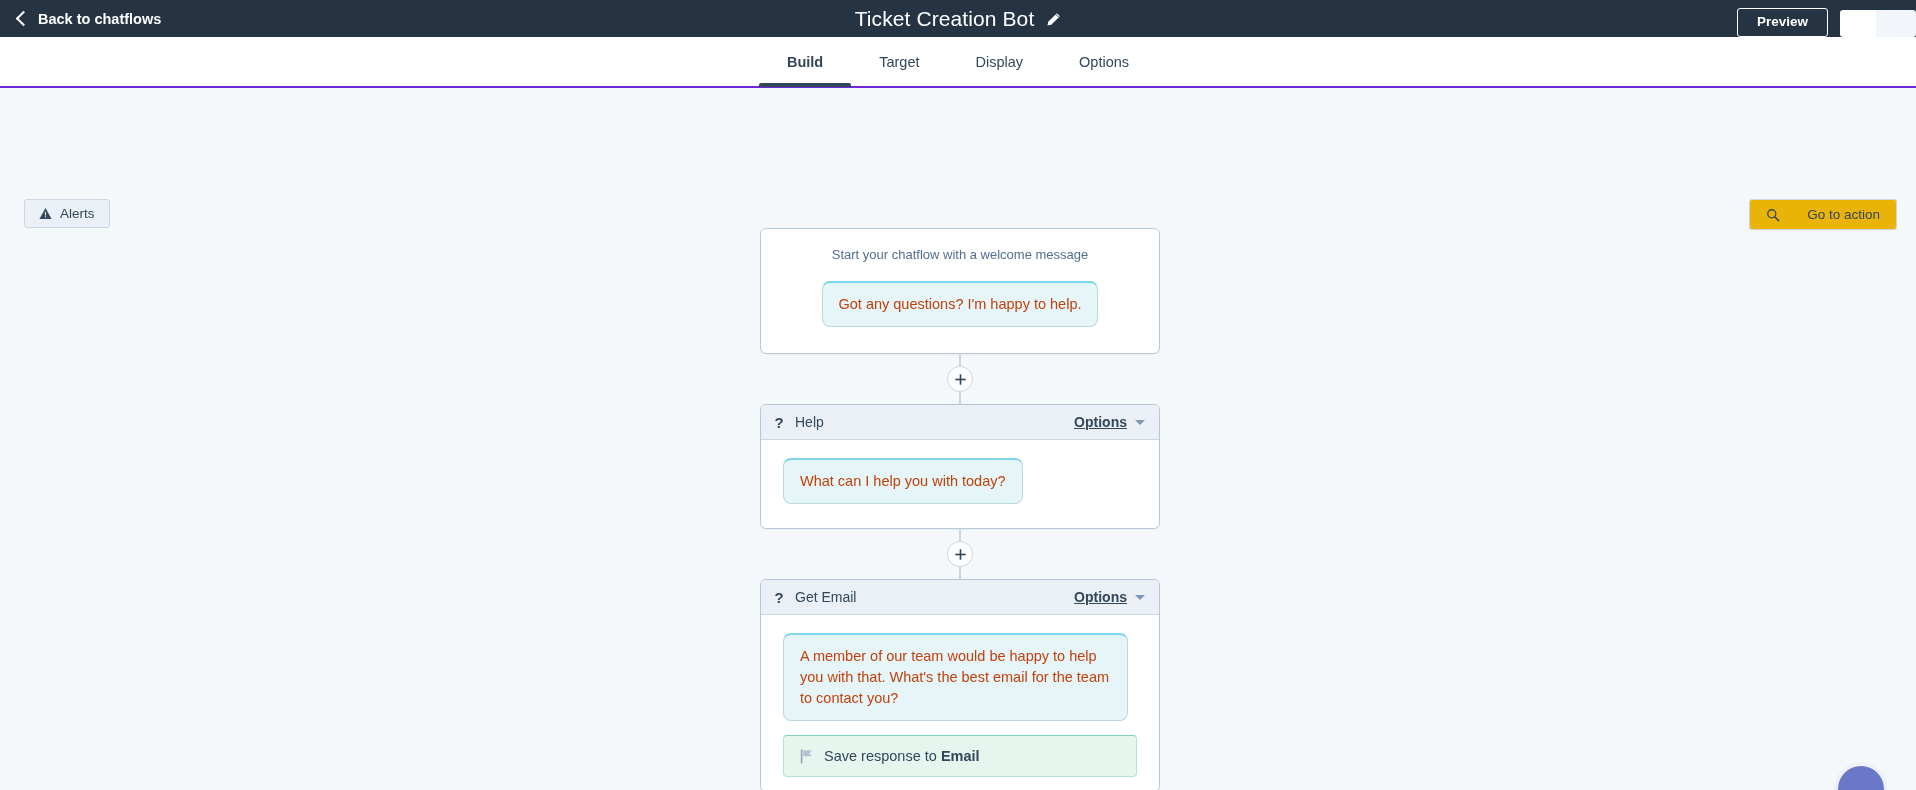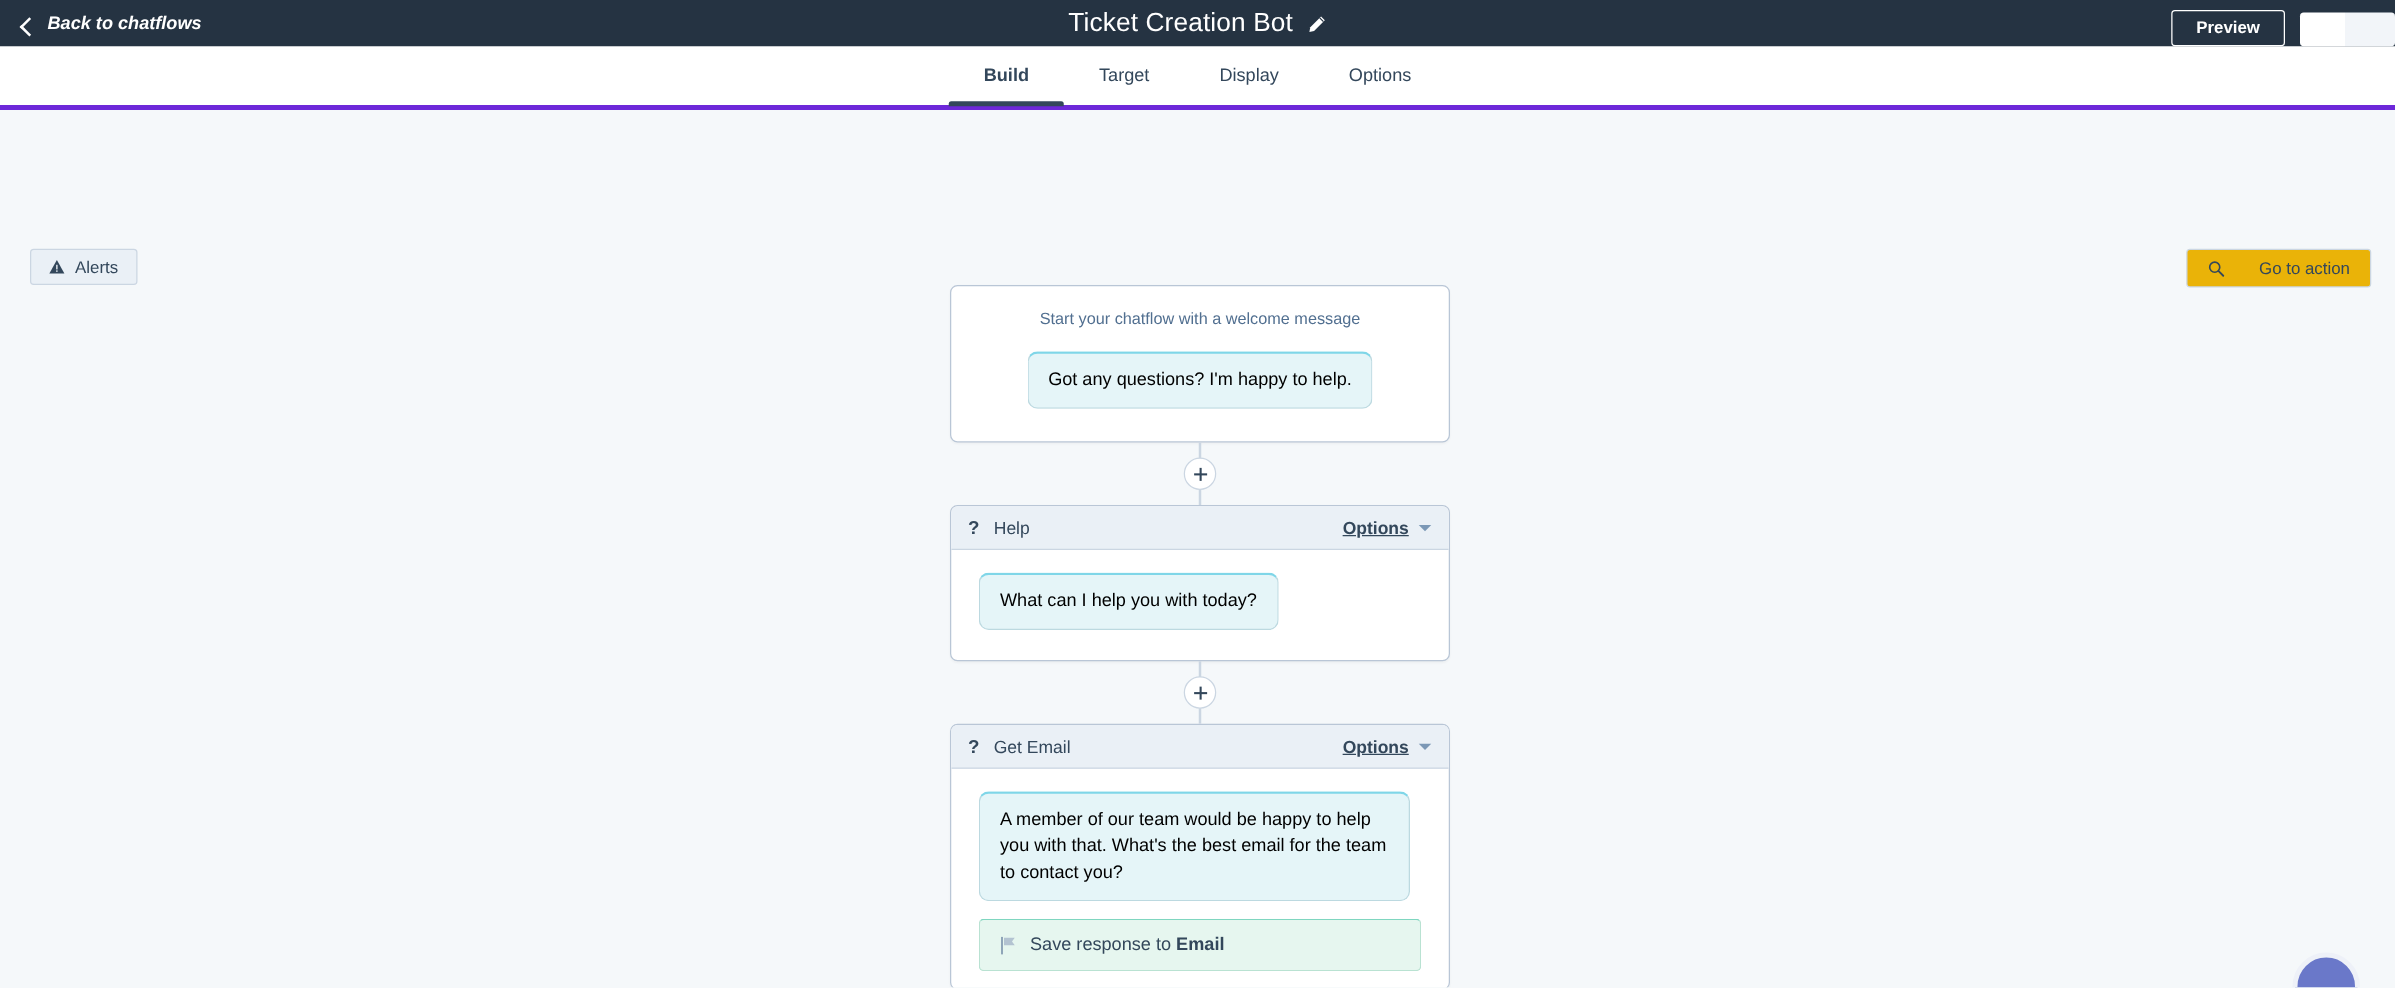--- a/index.html
+++ b/index.html
@@ -23,28 +23,27 @@
     position: relative;
     height: 37px;
     background: #253342;
     display: flex;
     align-items: center;
     padding: 0 0 0 18px;
   }
 
   .back-link {
     display: flex;
-    align-items: flex-end;
+    align-items: center;
     gap: 9px;
     color: #ffffff;
     font-size: 14.5px;
     font-weight: 700;
     cursor: pointer;
     white-space: nowrap;
-    font-style: italic;
   }
   .chevron-left-icon {
     display: block;
     width: 11px;
     height: 11px;
     border-left: 2.2px solid #ffffff;
     border-bottom: 2.2px solid #ffffff;
     transform: rotate(45deg);
     margin-top: -1px;
   }
@@ -110,21 +109,21 @@
   .corner-btn.second {
     background: #f2f5f9;
     border-radius: 0 3px 3px 0;
     width: 40px;
   }
 
   
   .tabstrip {
     height: 51px;
     background: #ffffff;
-    border-bottom: 4px solid #6d28d9;
+    border-bottom: 2px solid #6d28d9;
     display: flex;
     align-items: stretch;
     justify-content: center;
     gap: 0;
   }
   .tab {
     display: flex;
     align-items: center;
     padding: 0 28px;
     font-size: 14.5px;
@@ -218,21 +217,21 @@
   }
 
   .bubble {
     display: inline-block;
     background: #e5f5f8;
     border: 1px solid #bcd9e0;
     border-top: 2px solid #7fd6e8;
     border-radius: 8px;
     padding: 11px 16px;
     font-size: 14.5px;
-    color: #000000;
+    color: #c2410c;
     line-height: 1.45;
     text-align: left;
     max-width: 340px;
   }
 
   
   .card-header {
     display: flex;
     align-items: center;
     background: #eaf0f6;

